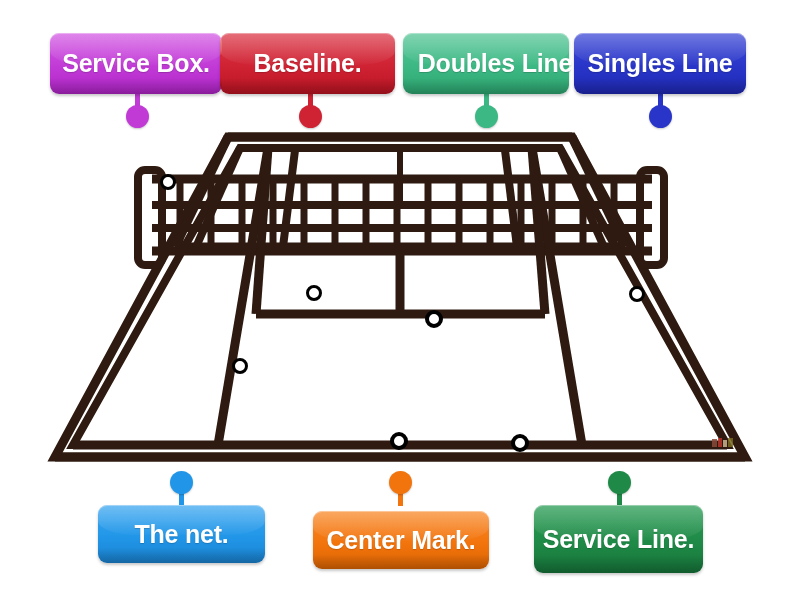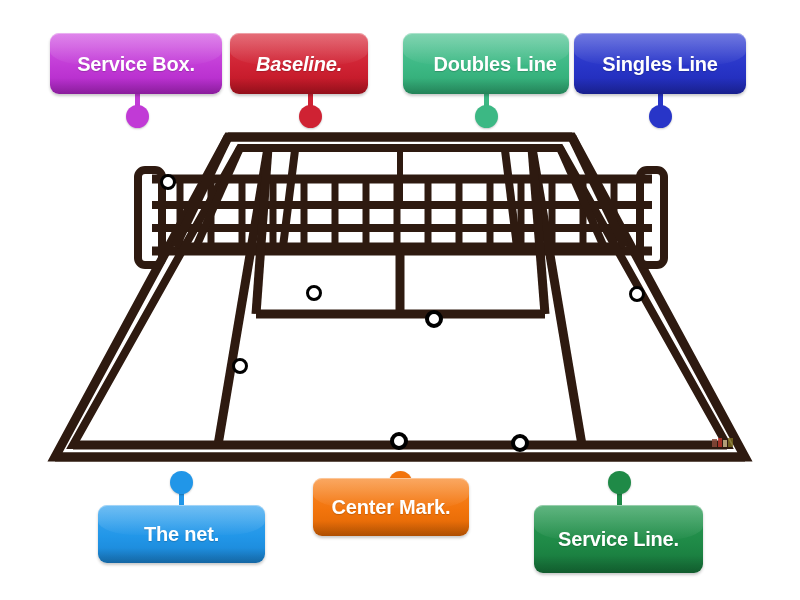--- a/index.html
+++ b/index.html
@@ -57,21 +57,21 @@
     position: absolute;
   }
   .chip {
     position: absolute;
     display: flex;
     align-items: center;
     justify-content: center;
     border-radius: 9px;
     color: #ffffff;
     font-weight: bold;
-    font-size: 20px;
+    font-size: 25px;
     letter-spacing: -0.2px;
     white-space: nowrap;
     cursor: grab;
     text-shadow: 0 1px 1px rgba(0,0,0,0.18);
     padding: 0 14px;
     user-select: none;
   }
   .chip .chip-text { position: relative; z-index: 2; line-height: 1; }
   
   .chip::before {
@@ -210,21 +210,21 @@
       <div class="chip-group" style="color: rgb(193, 58, 214);">
         <div class="connector" style="left: 134.5px; top: 94px; height: 16px;"></div>
         <div class="knob" style="left: 137px; top: 104.5px;"></div>
         <div class="chip" style="left: 50px; top: 33px; width: 172px; height: 61px; background: linear-gradient(rgb(212, 92, 228) 0%, rgb(193, 58, 214) 55%, rgb(176, 37, 199) 100%); box-shadow: rgba(0, 0, 0, 0.22) 0px 2px 3px, rgba(255, 255, 255, 0.35) 0px 1px 0px inset;">
           <span class="chip-text">Service Box.</span>
         </div>
       </div>
       <div class="chip-group" style="color: rgb(207, 34, 51);">
         <div class="connector" style="left: 307.5px; top: 94px; height: 16px;"></div>
         <div class="knob" style="left: 310px; top: 104.5px;"></div>
-        <div class="chip" style="left: 230px; top: 33px; width: 138px; height: 61px; background: linear-gradient(rgb(220, 59, 74) 0%, rgb(207, 34, 51) 55%, rgb(187, 20, 34) 100%); box-shadow: rgba(0, 0, 0, 0.22) 0px 2px 3px, rgba(255, 255, 255, 0.35) 0px 1px 0px inset; font-style: italic;">
+        <div class="chip" style="left: 220px; top: 33px; width: 175px; height: 61px; background: linear-gradient(rgb(220, 59, 74) 0%, rgb(207, 34, 51) 55%, rgb(187, 20, 34) 100%); box-shadow: rgba(0, 0, 0, 0.22) 0px 2px 3px, rgba(255, 255, 255, 0.35) 0px 1px 0px inset;">
           <span class="chip-text">Baseline.</span>
         </div>
       </div>
       <div class="chip-group" style="color: rgb(60, 184, 132);">
         <div class="connector" style="left: 483.5px; top: 94px; height: 16px;"></div>
         <div class="knob" style="left: 486px; top: 104.5px;"></div>
         <div class="chip" style="left: 403px; top: 33px; width: 166px; height: 61px; background: linear-gradient(rgb(87, 198, 151) 0%, rgb(60, 184, 132) 55%, rgb(46, 167, 113) 100%); box-shadow: rgba(0, 0, 0, 0.22) 0px 2px 3px, rgba(255, 255, 255, 0.35) 0px 1px 0px inset; padding-left: 32px;">
           <span class="chip-text">Doubles Line</span>
         </div>
       </div>
@@ -238,21 +238,21 @@
       <div class="chip-group" style="color: rgb(33, 150, 232);">
         <div class="connector" style="left: 178.5px; top: 489px; height: 17px;"></div>
         <div class="knob" style="left: 181px; top: 470.5px;"></div>
         <div class="chip" style="left: 98px; top: 505px; width: 167px; height: 58px; background: linear-gradient(rgb(63, 168, 240) 0%, rgb(33, 150, 232) 55%, rgb(26, 131, 209) 100%); box-shadow: rgba(0, 0, 0, 0.22) 0px 2px 3px, rgba(255, 255, 255, 0.35) 0px 1px 0px inset; text-align: right;">
           <span class="chip-text">The net.</span>
         </div>
       </div>
       <div class="chip-group" style="color: rgb(242, 116, 12);">
         <div class="connector" style="left: 397.5px; top: 489px; height: 17px;"></div>
         <div class="knob" style="left: 400px; top: 470.5px;"></div>
-        <div class="chip" style="left: 313px; top: 478px; width: 156px; height: 58px; background: linear-gradient(rgb(249, 138, 44) 0%, rgb(242, 116, 12) 55%, rgb(222, 101, 3) 100%); box-shadow: rgba(0, 0, 0, 0.22) 0px 2px 3px, rgba(255, 255, 255, 0.35) 0px 1px 0px inset;">
+        <div class="chip" style="left: 313px; top: 511px; width: 176px; height: 58px; background: linear-gradient(rgb(249, 138, 44) 0%, rgb(242, 116, 12) 55%, rgb(222, 101, 3) 100%); box-shadow: rgba(0, 0, 0, 0.22) 0px 2px 3px, rgba(255, 255, 255, 0.35) 0px 1px 0px inset;">
           <span class="chip-text">Center Mark.</span>
         </div>
       </div>
       <div class="chip-group" style="color: rgb(31, 138, 71);">
         <div class="connector" style="left: 616.5px; top: 489px; height: 17px;"></div>
         <div class="knob" style="left: 619px; top: 470.5px;"></div>
         <div class="chip" style="left: 534px; top: 505px; width: 169px; height: 68px; background: linear-gradient(rgb(42, 156, 85) 0%, rgb(31, 138, 71) 55%, rgb(22, 117, 58) 100%); box-shadow: rgba(0, 0, 0, 0.22) 0px 2px 3px, rgba(255, 255, 255, 0.35) 0px 1px 0px inset;">
           <span class="chip-text">Service Line.</span>
         </div>
       </div>

